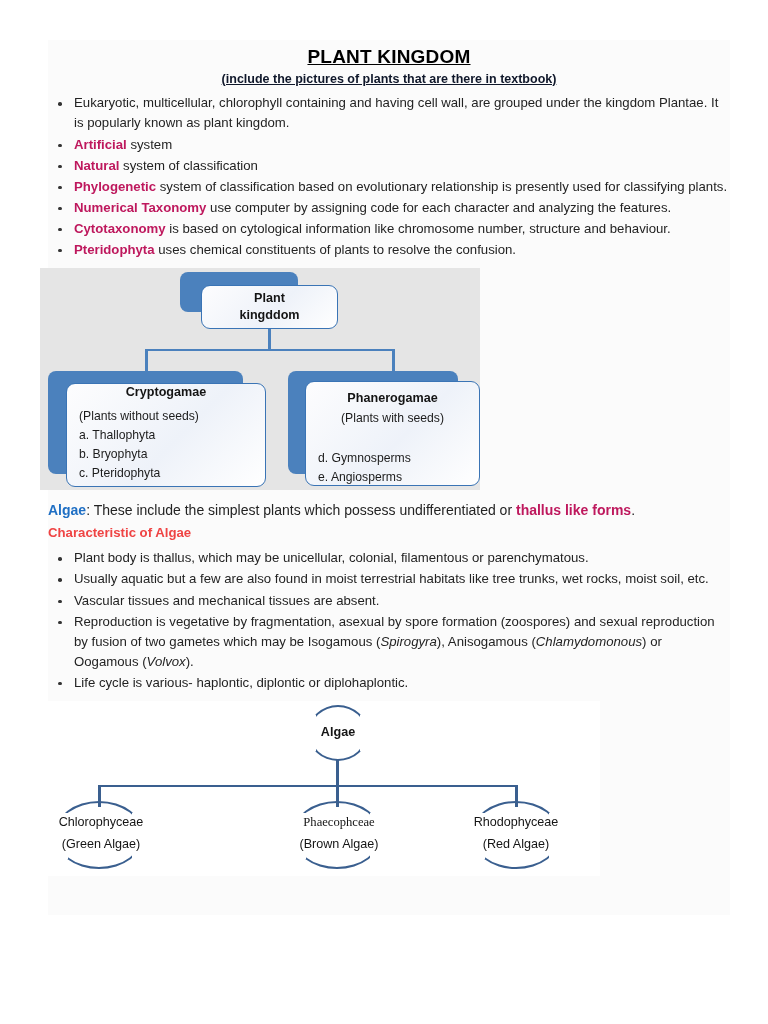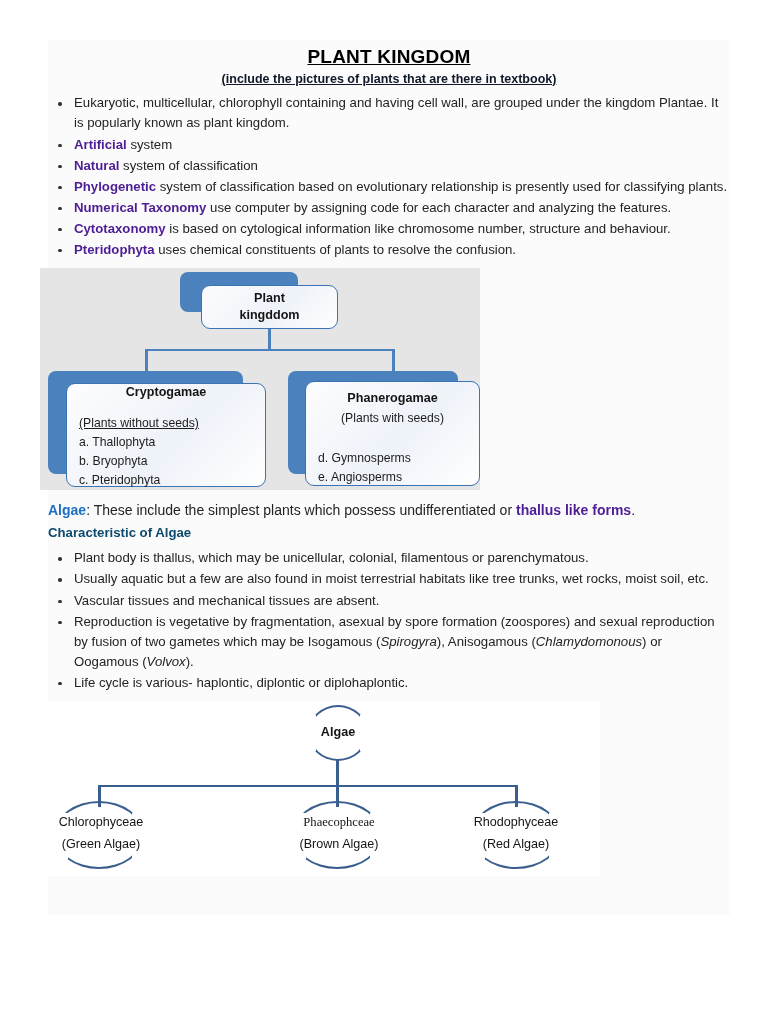--- a/index.html
+++ b/index.html
@@ -69,33 +69,33 @@
   ul.bul > li::before {
     content: "";
     position: absolute;
     left: 10px;
     top: 9px;
     width: 3.5px;
     height: 3.5px;
     border-radius: 50%;
     background: #333333;
   }
-  .b { font-weight: bold; color: #4c1d95; text-align: center; }
+  .b { font-weight: bold; color: #be185d; text-align: center; }
   .it { font-style: italic; }
   .algae-word { font-weight: bold; color: #1f6fc4; }
   .lead-line {
     font-size: 14px;
     line-height: 1.55;
     color: #232323;
     margin-top: 10px;
   }
   .sub-head {
     font-size: 13.2px;
     font-weight: bold;
-    color: #0c4a6e;
+    color: #ef4444;
     line-height: 1.5;
     margin-top: 1px;
   }
 
   
   .diagram1 {
     position: relative;
     margin-top: 8px;
     margin-left: -8px;
     width: 440px;
@@ -193,21 +193,21 @@
       </div>
 
       <div class="conn" style="left:228px; top:61px; width:2.5px; height:22px;"></div>
       <div class="conn" style="left:105px; top:81px; width:250px; height:2.5px;"></div>
       <div class="conn" style="left:105px; top:81px; width:2.5px; height:24px;"></div>
       <div class="conn" style="left:352px; top:81px; width:2.5px; height:24px;"></div>
 
       <div class="shadowbox" style="left:8px; top:103px; width:195px; height:103px;"></div>
       <div class="frontbox" style="left:26px; top:115px; width:200px; height:104px; padding:0 12px;">
         <div class="node-title">Cryptogamae</div>
-        <div class="node-sub" style="margin-top:13px;text-decoration:underline;">(Plants without seeds)</div>
+        <div class="node-sub" style="margin-top:6px;">(Plants without seeds)</div>
         <div class="node-sub">a. Thallophyta</div>
         <div class="node-sub">b. Bryophyta</div>
         <div class="node-sub">c. Pteridophyta</div>
       </div>
 
       <div class="shadowbox" style="left:248px; top:103px; width:170px; height:103px;"></div>
       <div class="frontbox" style="left:265px; top:113px; width:175px; height:105px; padding:8px 12px;">
         <div class="node-title">Phanerogamae</div>
         <div class="node-sub" style="text-align:center; margin-top:2px;">(Plants with seeds)</div>
         <div class="node-sub" style="margin-top:21px;">d. Gymnosperms</div>

